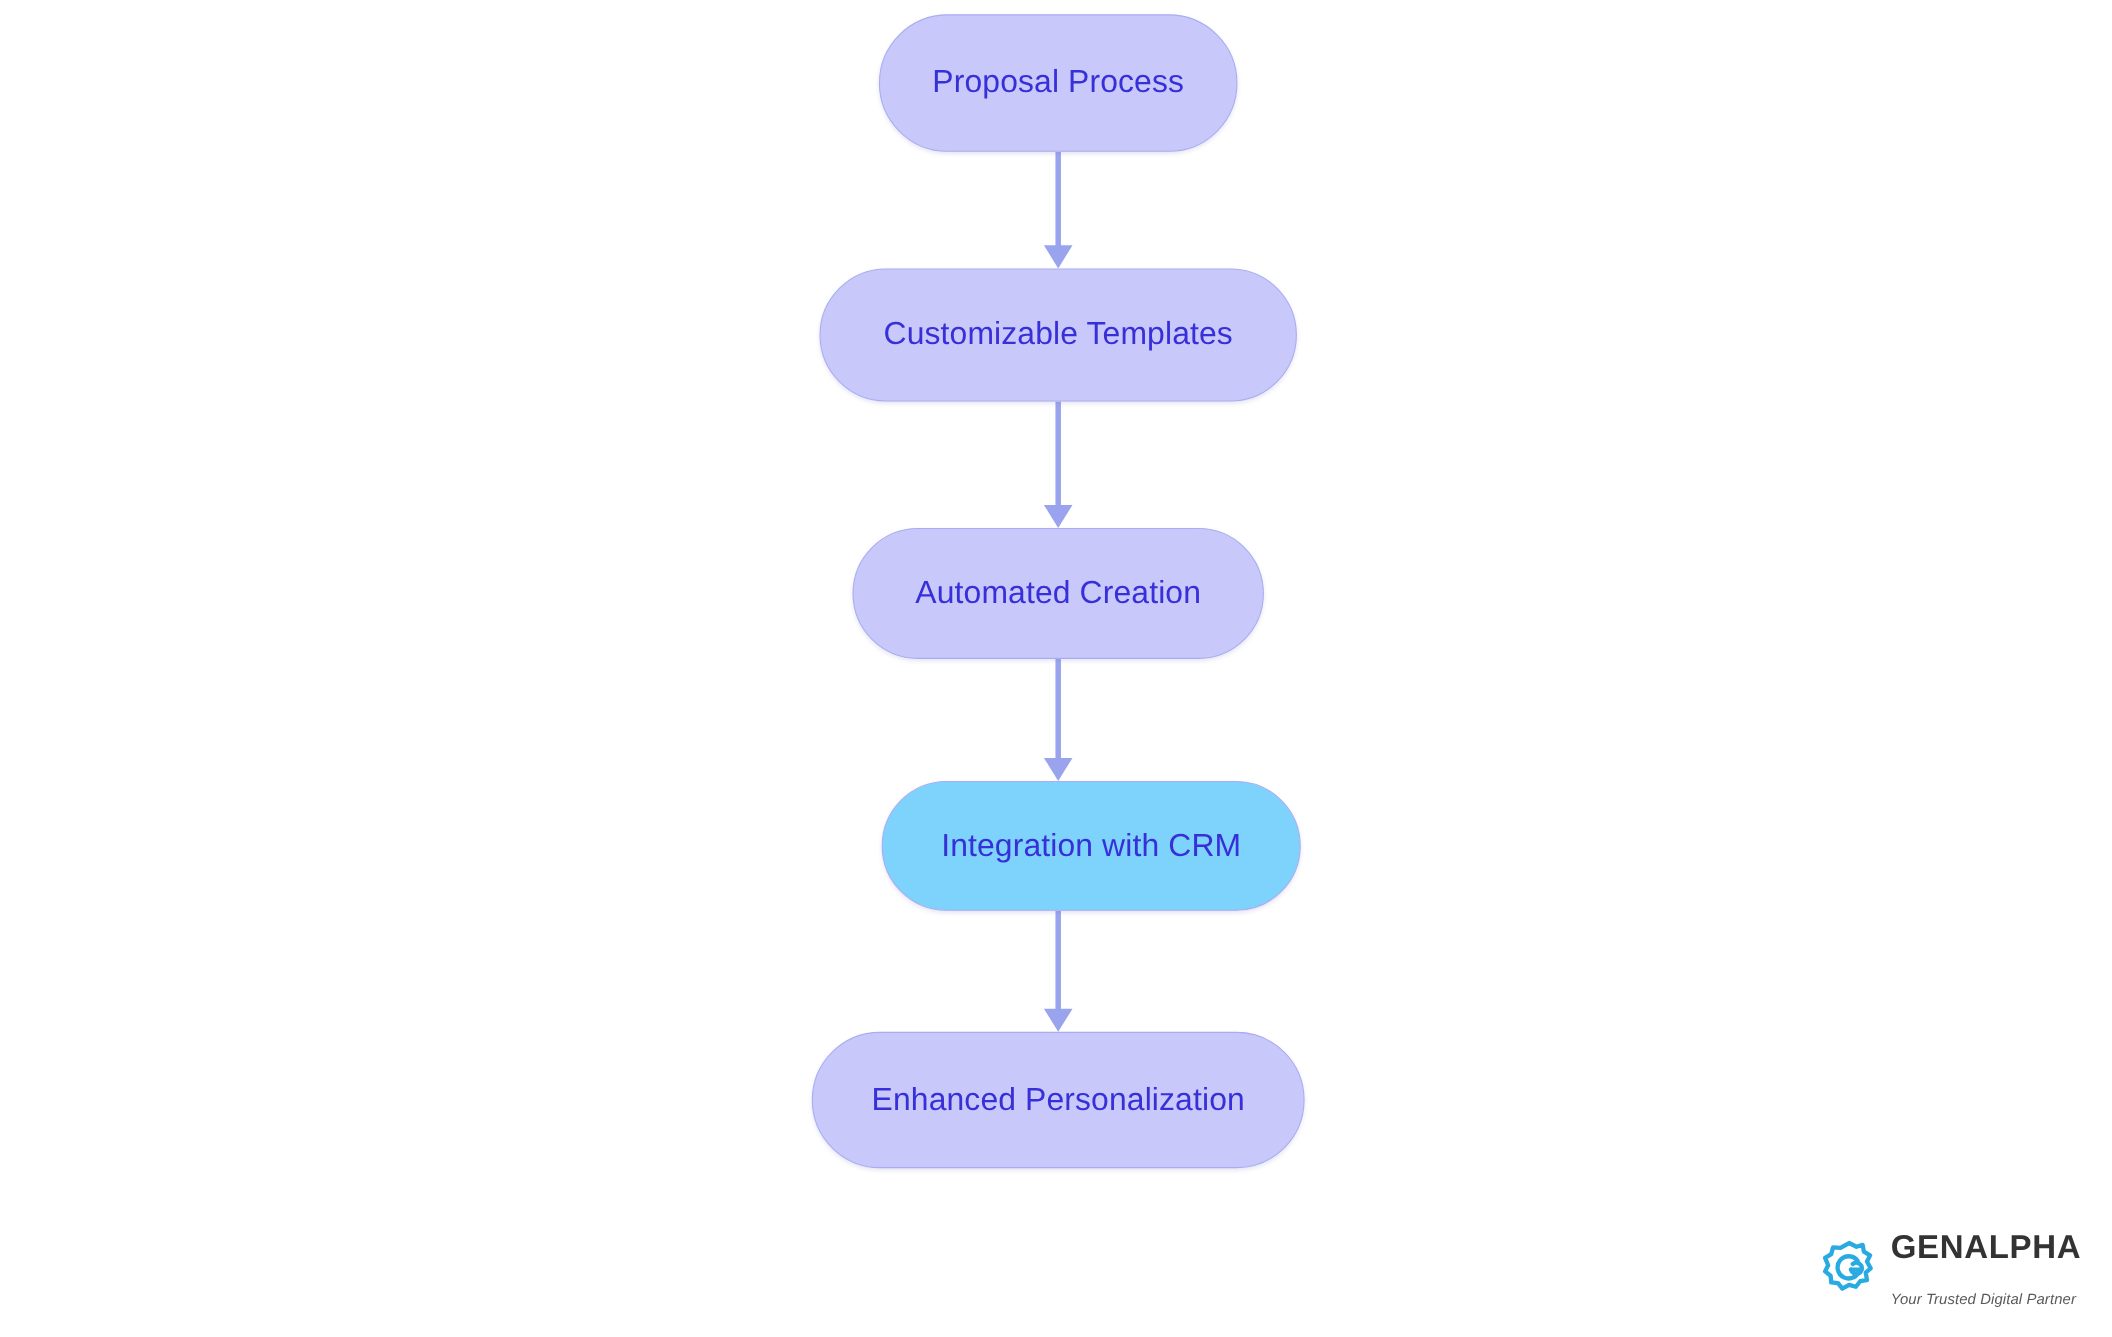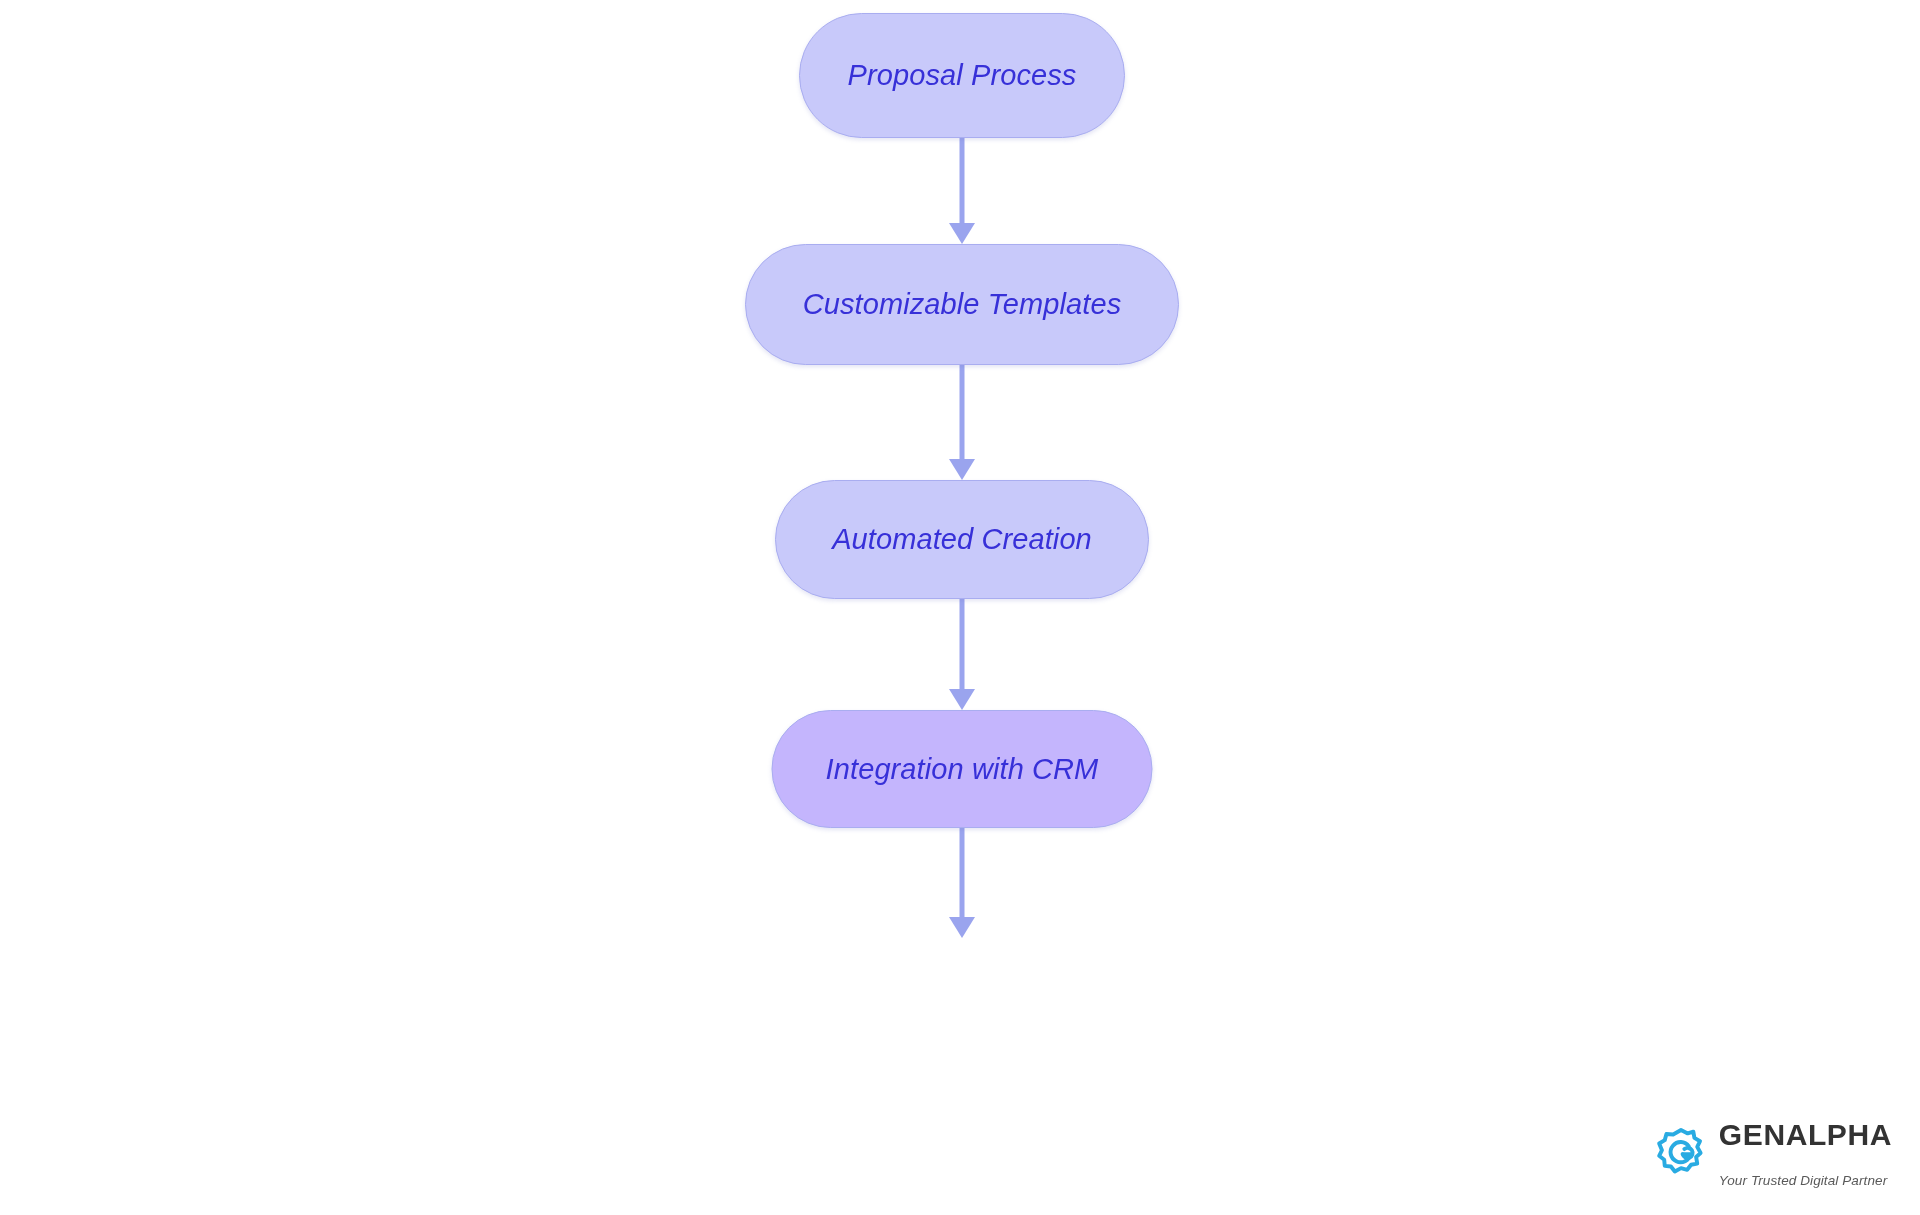--- a/index.html
+++ b/index.html
@@ -15,21 +15,20 @@
     overflow: hidden;
     font-family: "Liberation Sans", "DejaVu Sans", sans-serif;
   }
 
   #flowchart-canvas {
     position: absolute;
     left: 0;
     top: 0;
     width: 1920px;
     height: 1215px;
-    font-style: italic;
   }
 
   
   .node {
     position: absolute;
     box-sizing: border-box;
     display: flex;
     align-items: center;
     justify-content: center;
     background: #c8c9fa;
@@ -135,22 +134,25 @@
     </div>
     <div class="node" style="left: 962px; top: 13px; width: 326px; height: 125px; background: rgb(200, 201, 250); border-color: rgb(169, 173, 240);">
       <span class="node-label" style="color: rgb(55, 48, 216);">Proposal Process</span>
     </div>
     <div class="node" style="left: 962px; top: 480px; width: 374px; height: 119px; background: rgb(200, 201, 250); border-color: rgb(169, 173, 240);">
       <span class="node-label" style="color: rgb(55, 48, 216);">Automated Creation</span>
     </div>
     <div class="node" style="left: 962px; top: 244px; width: 434px; height: 121px; background: rgb(200, 201, 250); border-color: rgb(169, 173, 240);">
       <span class="node-label" style="color: rgb(55, 48, 216);">Customizable Templates</span>
     </div>
-    <div class="node" style="left: 962px; top: 710px; width: 381px; height: 118px; background: #c4b5fd; border-color: rgb(169, 173, 240);">
+    <div class="node" style="left: 992px; top: 710px; width: 381px; height: 118px; background: #7dd3fc; border-color: rgb(169, 173, 240);">
       <span class="node-label" style="color: rgb(55, 48, 216);">Integration with CRM</span>
+    </div>
+    <div class="node" style="left: 962px; top: 938px; width: 448px; height: 124px; background: rgb(200, 201, 250); border-color: rgb(169, 173, 240);">
+      <span class="node-label" style="color: rgb(55, 48, 216);">Enhanced Personalization</span>
     </div>
   </div>
 
 <div id="brand-logo">
   <svg class="logo-mark" viewBox="0 0 100 100" aria-hidden="true">
     <g id="gear-mark-group" fill="none" stroke="#29abe2" stroke-width="7" stroke-linecap="round" stroke-linejoin="round">
       <path d="M50 9
                L62 15 L72 12 L74 23 L84 29 L79 39 L85 50 L77 57 L79 69 L68 71 L61 80 L50 77
                L39 83 L32 74 L21 73 L20 62 L11 55 L16 45 L11 33 L21 27 L24 16 L36 17 Z"></path>
       <path d="M64 38 a18 18 0 1 0 3 14 l-14 0"></path>

